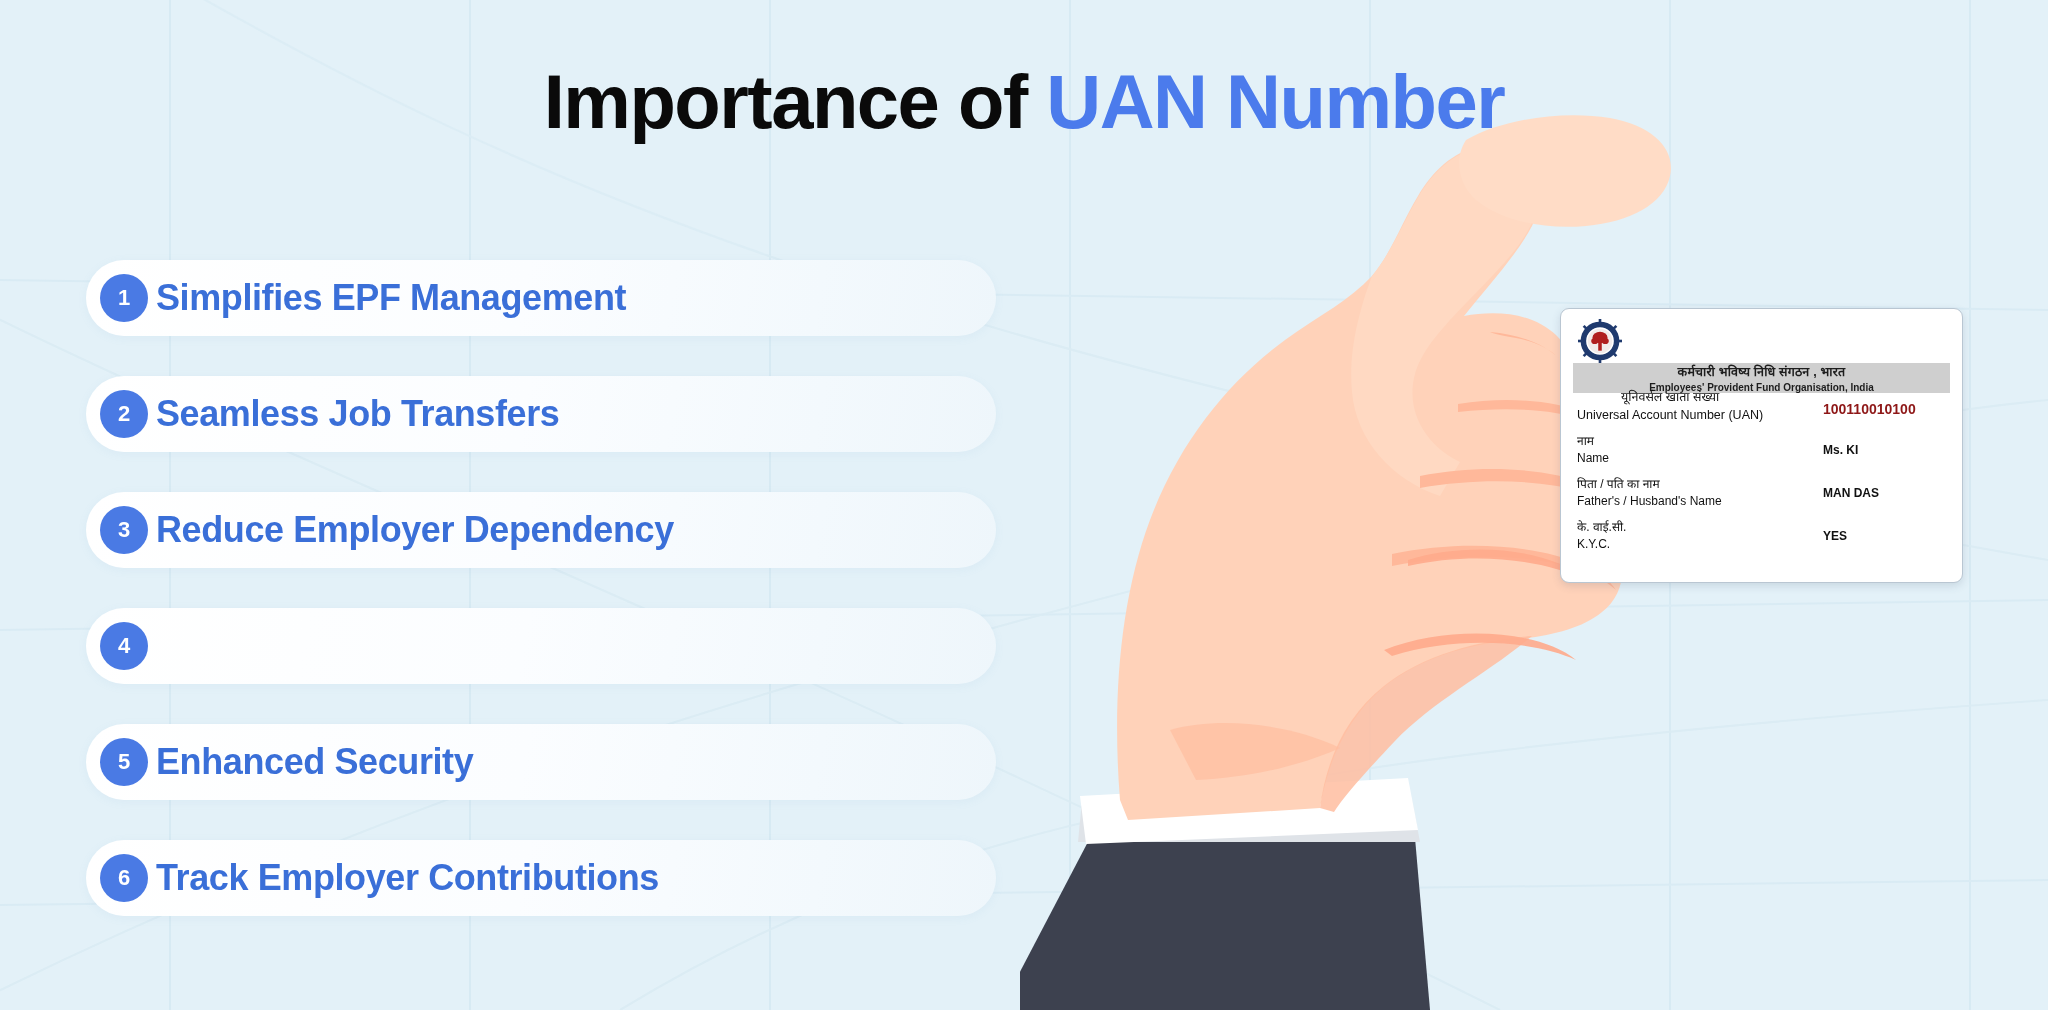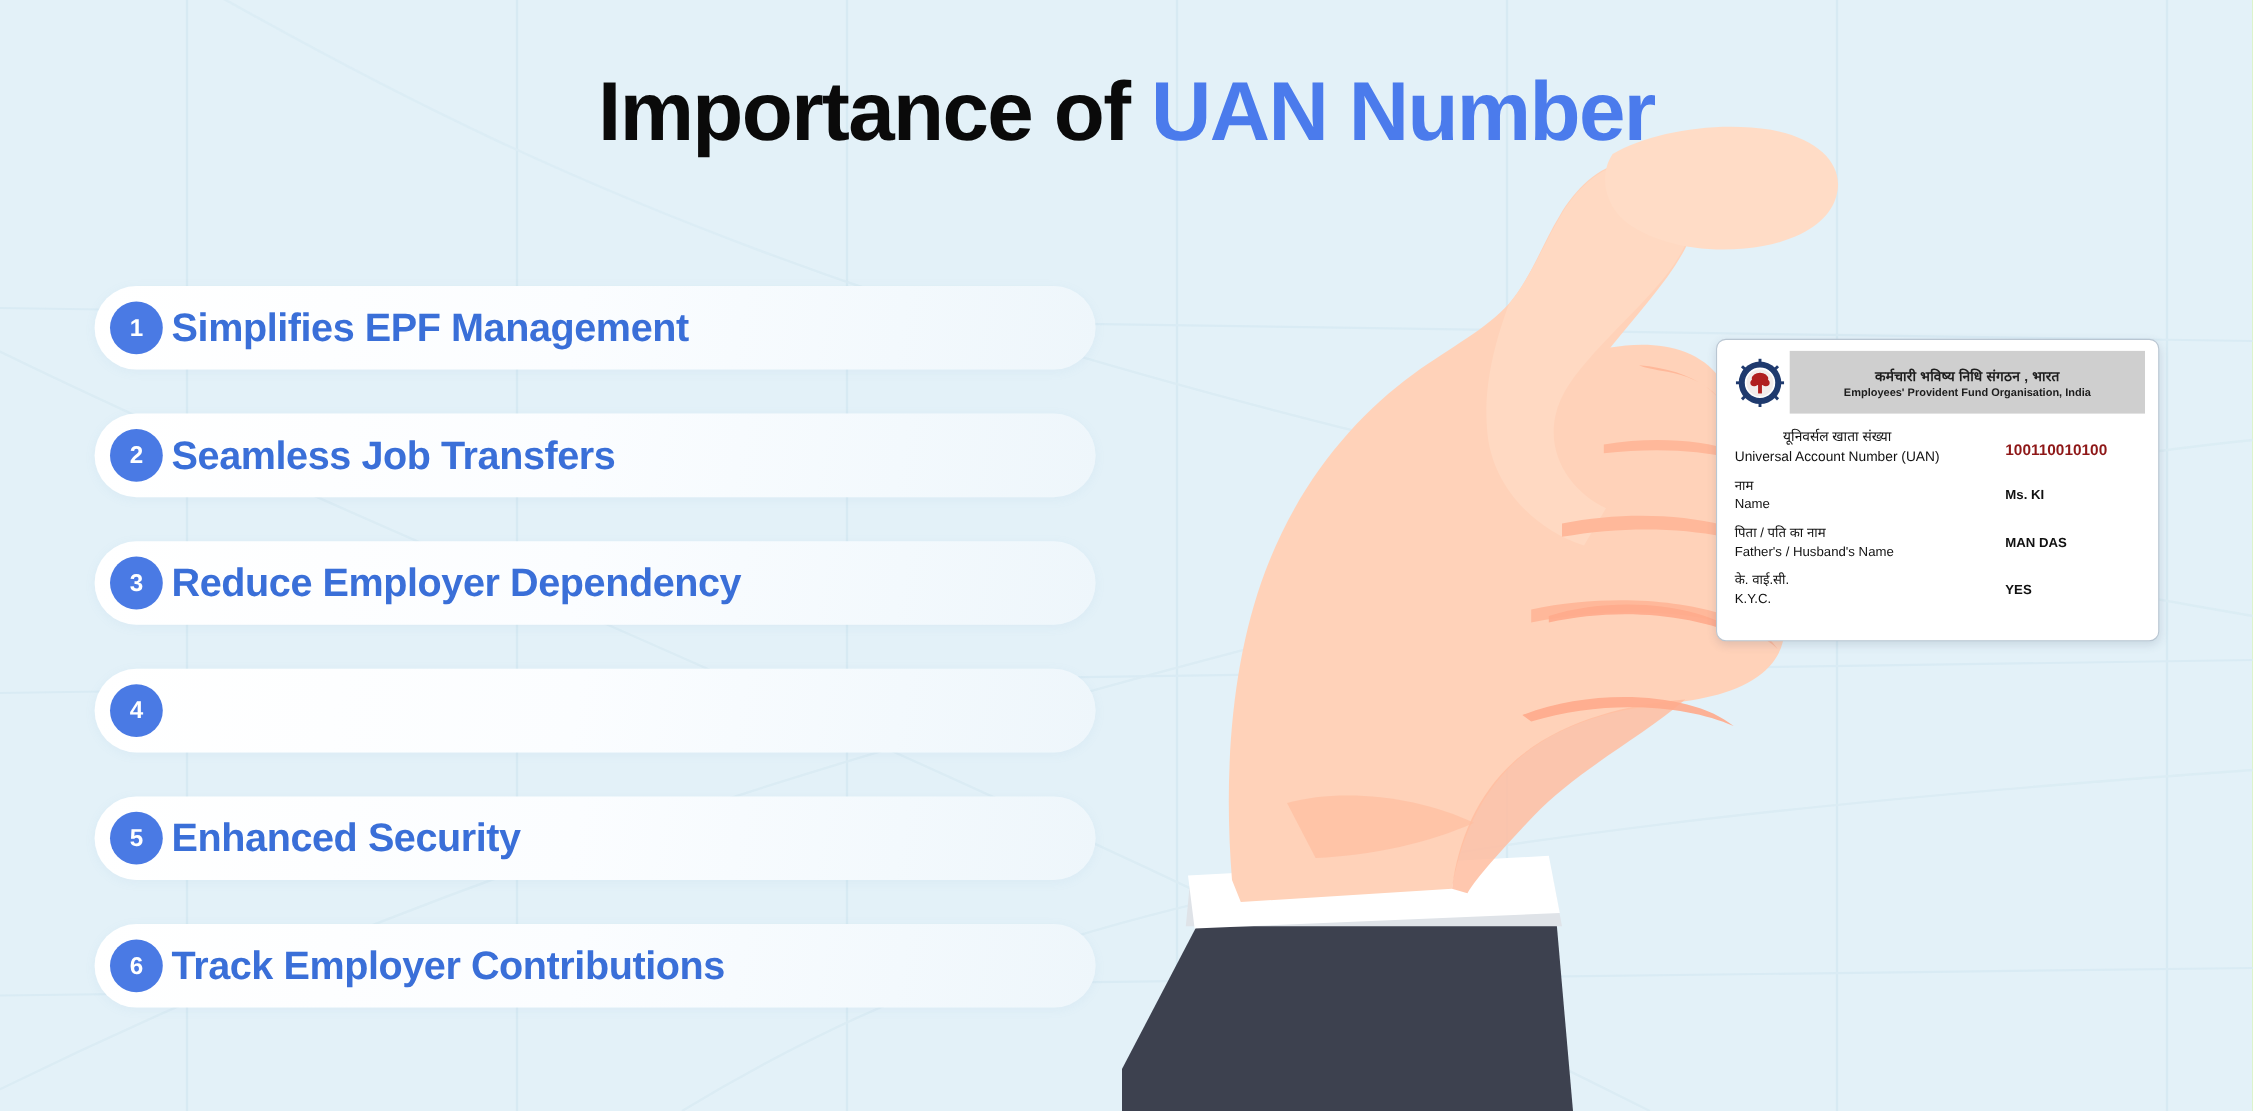--- a/index.html
+++ b/index.html
@@ -4,21 +4,21 @@
 <style>
   * { margin:0; padding:0; box-sizing:border-box; }
   html, body {
     width:2048px; height:1010px;
     overflow:hidden;
     font-family:"Liberation Sans", sans-serif;
   }
   #stage {
     position:relative;
     width:2048px; height:1010px;
-    background:#bef264;
+    background:#fef9c3;
     overflow:hidden;
   }
 
   
   #bg-pattern {
     position:absolute; inset:0;
     width:100%; height:100%;
     pointer-events:none;
   }
 
@@ -99,20 +99,21 @@
     border-radius:9px;
     z-index:6;
     box-shadow:0 3px 9px rgba(60,80,110,0.16);
     padding:10px 12px 0 12px;
     font-family:"Liberation Sans", sans-serif;
   }
   #uan-card .card-head {
     display:flex;
     align-items:stretch;
     height:57px;
+    flex-direction:column;
   }
   #uan-card .logo-wrap {
     flex:0 0 auto;
     width:54px;
     display:flex; align-items:center; justify-content:center;
   }
   #uan-card .head-bar {
     flex:1 1 auto;
     background:#cfcfcf;
     display:flex;

